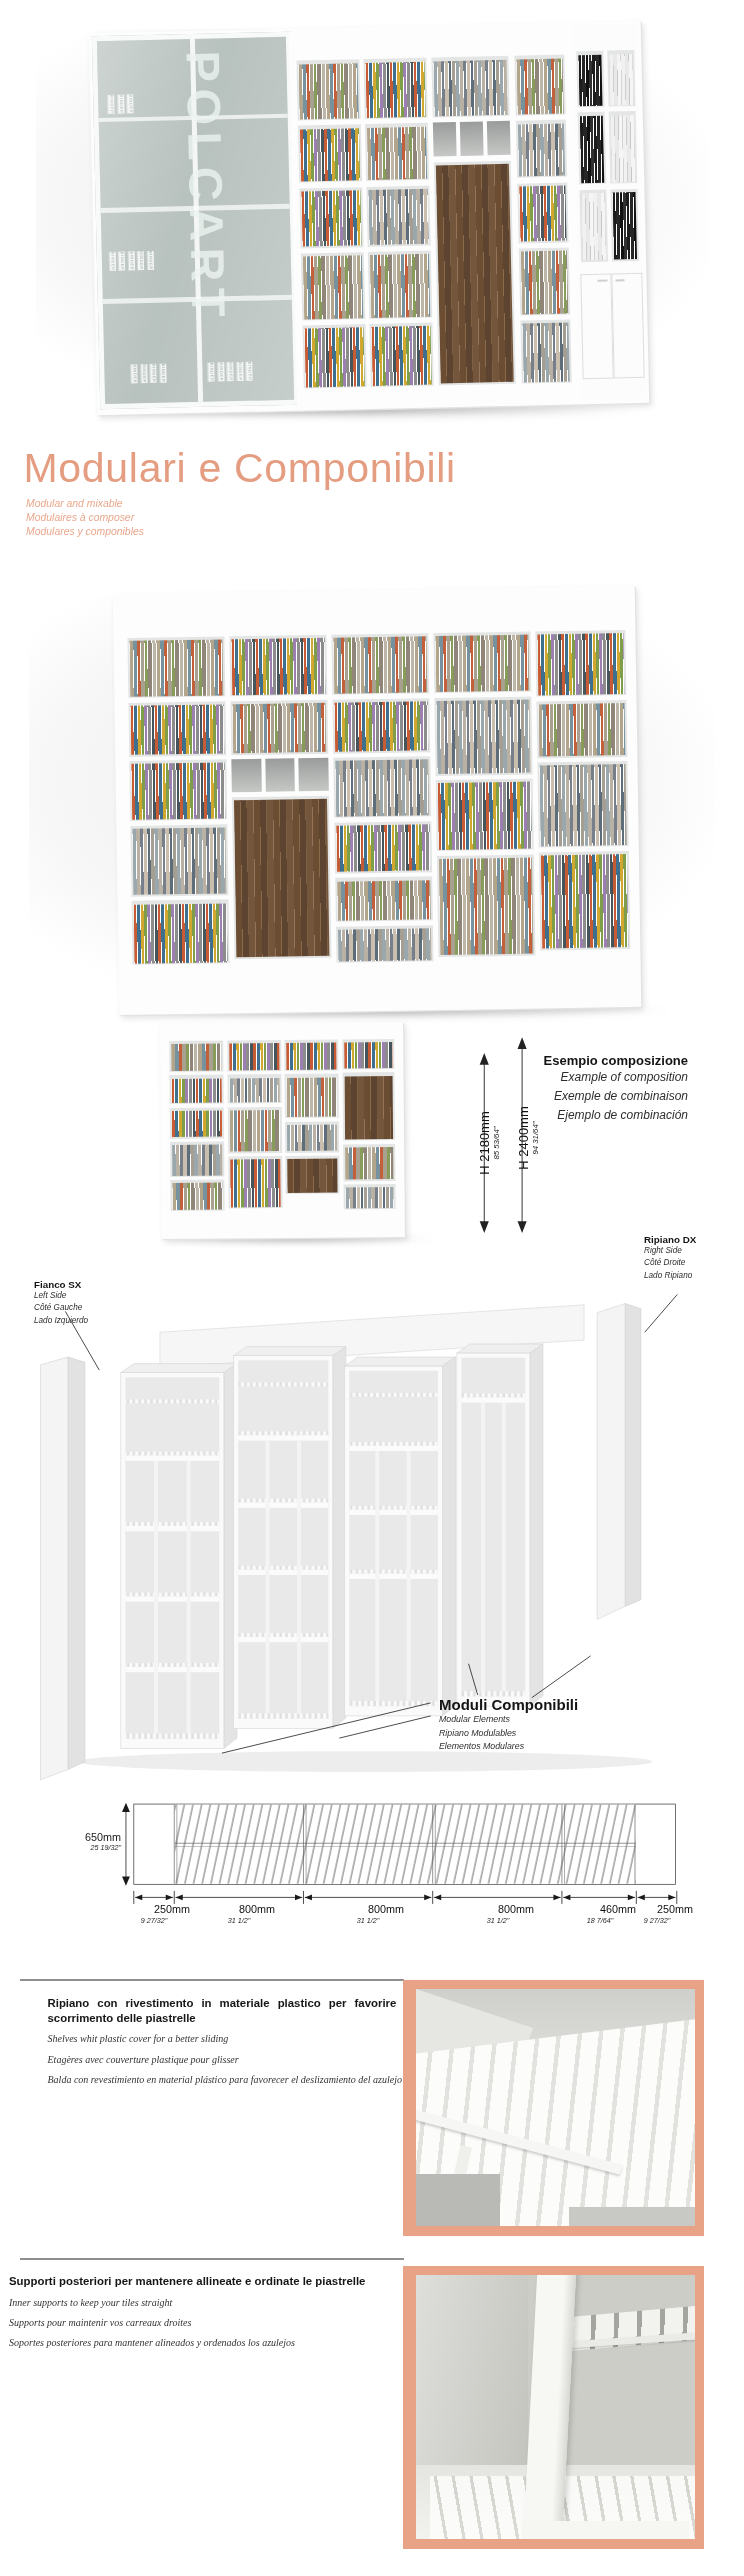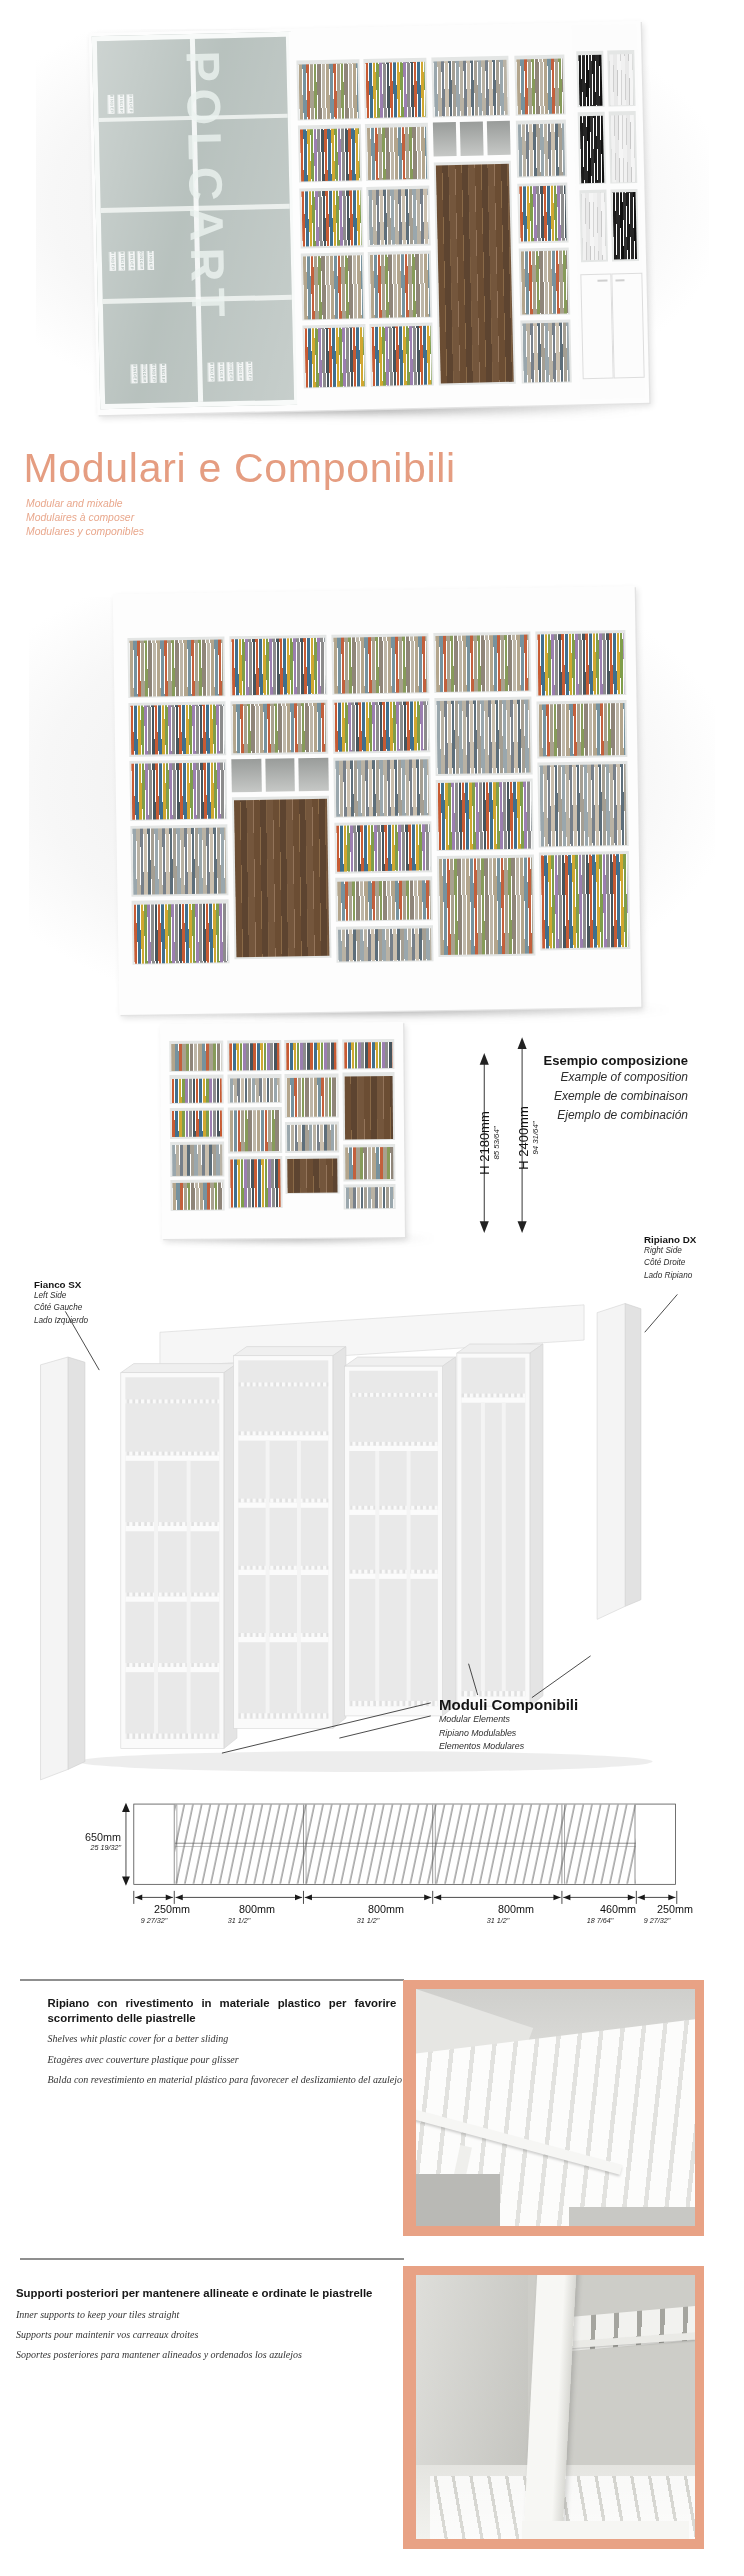--- a/index.html
+++ b/index.html
@@ -586,21 +586,21 @@
       <div class="abs" style="left:0;top:0;width:42%;height:75%;background:#e6e6e3;clip-path:polygon(0 0,100% 22%,55% 100%,0 100%);"></div>
       <div class="abs" style="left:-12%;top:20%;width:130%;height:80%;background:repeating-linear-gradient(87deg,#fcfcfb 0 17px,#e2e2df 17px 21.5px);transform:rotate(-7deg) skewX(-16deg);"></div>
       <div class="abs" style="left:-5%;top:62%;width:80%;height:10.4px;background:#f6f6f4;transform:rotate(15deg);box-shadow:0 2px 2.6px rgba(0,0,0,.18);"></div>
       <div class="abs" style="left:12%;top:66%;width:11.8px;height:45%;background:#efefec;transform:rotate(12deg);"></div>
       <div class="abs" style="left:0;bottom:0;width:30%;height:22%;background:#b9b9b5;"></div>
       <div class="abs" style="right:0;bottom:0;width:45%;height:8%;background:#c8c8c4;"></div>
     </div>
   </div>
 
   <div class="rule" style="left:19.6px;top:2258px;width:384px;"></div>
-  <div class="feature-text" style="left:16px;top:2274px;margin-top:12px;">
+  <div class="feature-text" style="left:9px;top:2274px;">
     <div class="feature-title">Supporti posteriori per mantenere allineate e ordinate le piastrelle</div>
     <div class="feature-line">Inner supports to keep your tiles straight</div>
     <div class="feature-line">Supports pour maintenir vos carreaux droites</div>
     <div class="feature-line">Soportes posteriores para mantener alineados y ordenados los azulejos</div>
   </div>
   <div class="photo" style="left:403px;top:2266px;width:279px;height:264px;">
     <div class="ph-inner" style="background:#cdcdc8;">
       <div class="abs" style="left:0;top:0;width:40%;height:100%;background:linear-gradient(100deg,#dededa,#c2c2bd);"></div>
       <div class="abs" style="left:0;bottom:0;right:0;height:28%;background:linear-gradient(#e4e4e0,#f2f2ee);"></div>
       <div class="abs" style="left:5%;bottom:0;right:0;height:24%;background:repeating-linear-gradient(80deg,rgba(255,255,255,.75) 0 14.4px,rgba(176,176,170,.35) 14.4px 17.6px);"></div>

